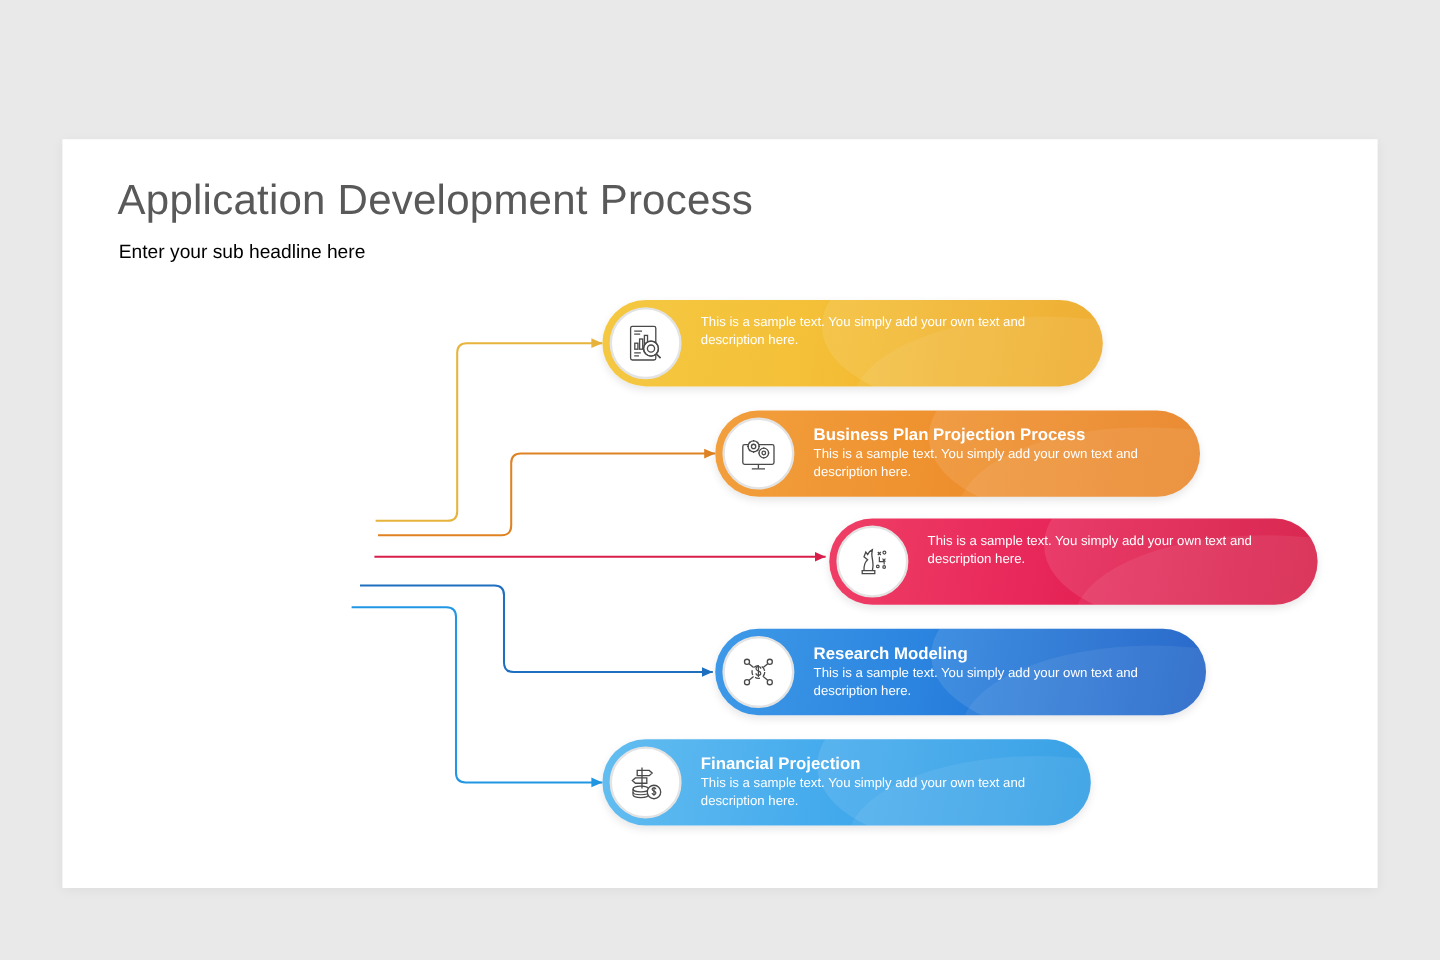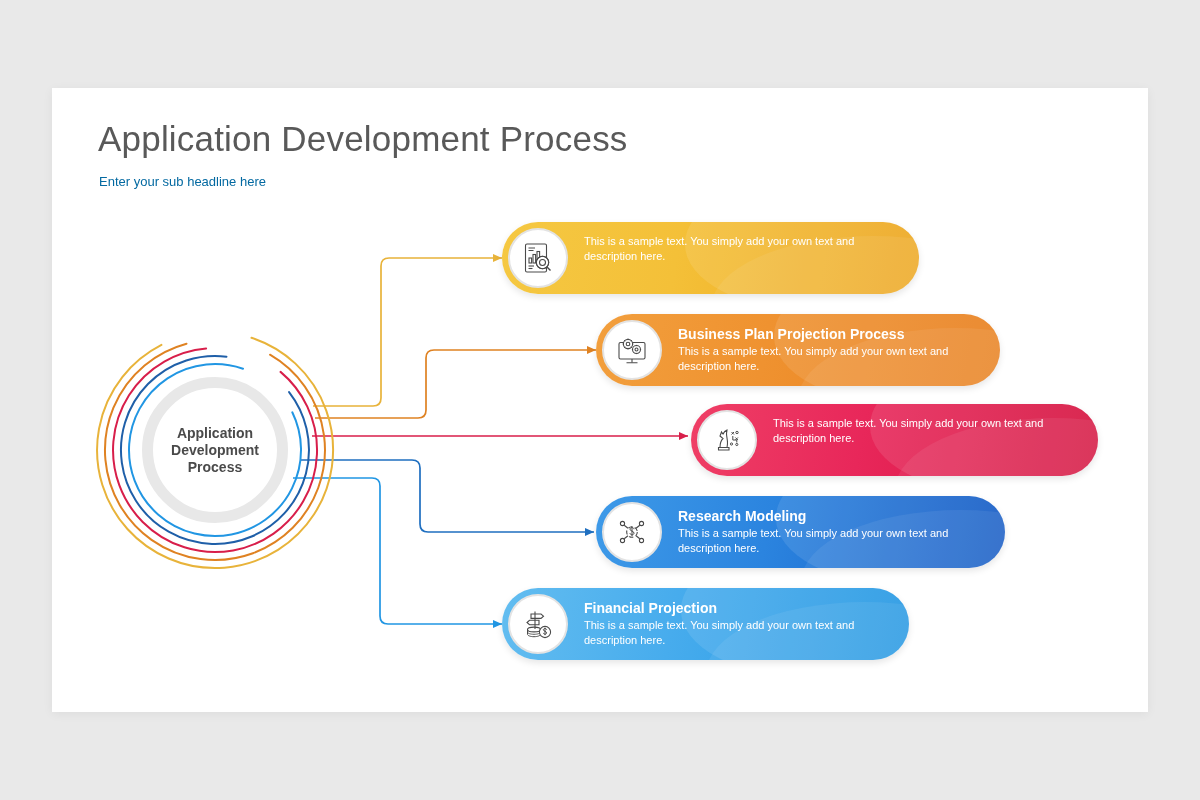--- a/index.html
+++ b/index.html
@@ -2,35 +2,35 @@
 <html><head>
 <meta charset="utf-8">
 <style>
   html,body{margin:0;padding:0;}
   body{
     width:1200px;height:800px;overflow:hidden;
     background:#e9e9e9;
     font-family:"Liberation Sans", sans-serif;
     -webkit-font-smoothing:antialiased;
   }
-  #stage{position:relative;width:1200px;height:568px;}
+  #stage{position:relative;width:1200px;height:568px;margin-top:28px;}
 
   .slide{
     position:absolute;left:52px;top:88px;width:1096px;height:624px;
     background:#ffffff;
     box-shadow:0 2px 10px rgba(0,0,0,.055);
   }
 
   .title{
     position:absolute;left:98px;top:119px;
     font-size:35px;color:#595959;letter-spacing:.2px;white-space:nowrap;
   }
   .subtitle{
     position:absolute;left:99px;top:174px;
-    font-size:13px;color:#0369a1;white-space:nowrap;
+    font-size:16px;color:#000000;white-space:nowrap;
   }
 
   
   .hub{position:absolute;left:95px;top:330px;width:240px;height:240px;}
   .hub svg{position:absolute;left:0;top:0;}
   .hub-inner{
     position:absolute;left:47px;top:47px;width:146px;height:146px;border-radius:50%;
     background:#ffffff;border:11px solid #e8e8e8;box-sizing:border-box;
   }
   .hub-label{
@@ -101,35 +101,20 @@
     </defs>
     <g fill="none" stroke-width="1.7" stroke-linejoin="round" stroke-linecap="butt">
       <path d="M313,406 L373,406 Q381,406 381,398 L381,266 Q381,258 389,258 L502,258" stroke="#e8b33a" marker-end="url(#ah-y)"></path>
       <path d="M315,418 L418,418 Q426,418 426,410 L426,358 Q426,350 434,350 L596,350" stroke="#df8222" marker-end="url(#ah-o)"></path>
       <path d="M312,436 L688,436" stroke="#d81e4a" marker-end="url(#ah-r)"></path>
       <path d="M300,460 L412,460 Q420,460 420,468 L420,524 Q420,532 428,532 L594,532" stroke="#1f6fc0" marker-end="url(#ah-b)"></path>
       <path d="M293,478 L372,478 Q380,478 380,486 L380,616 Q380,624 388,624 L502,624" stroke="#2196e3" marker-end="url(#ah-lb)"></path>
     </g>
   </svg>
 
-  <div class="hub">
-    <svg width="240" height="240" viewBox="0 0 240 240">
-      <g fill="none" stroke-width="2" stroke-linecap="round">
-        <path d="M120,120 m0,-118 a118,118 0 1,1 -83.4,34.6" stroke="#e8b33a" transform="rotate(18 120 120)"></path>
-        <path d="M120,120 m0,-110 a110,110 0 1,1 -77.8,32.2" stroke="#df8222" transform="rotate(30 120 120)"></path>
-        <path d="M120,120 m0,-102 a102,102 0 1,1 -72.1,29.9" stroke="#d81e4a" transform="rotate(40 120 120)"></path>
-        <path d="M120,120 m0,-94 a94,94 0 1,1 -66.5,27.5" stroke="#1f5fa8" transform="rotate(52 120 120)"></path>
-        <path d="M120,120 m0,-86 a86,86 0 1,1 -60.8,25.2" stroke="#2196e3" transform="rotate(64 120 120)"></path>
-      </g>
-    </svg>
-    <div class="hub-inner"></div>
-    <div class="hub-label">Application
-Development
-Process</div>
-  </div>
 
   <div class="bar" style="left:502px;top:222px;width:417px;background:linear-gradient(100deg,#f5c842 0%,#f4c038 42%,#eda51c 100%);">
     <div class="sheen"></div>
     <div class="sheen2"></div>
     <div class="ic">
       <svg width="34" height="34" viewBox="0 0 34 34" fill="none" stroke="#4a4a4a" stroke-width="1.1">
         <rect x="4.5" y="3" width="21" height="28" rx="1.5"></rect>
         <line x1="7.5" y1="7" x2="14" y2="7"></line>
           <line x1="7.5" y1="9.5" x2="12.5" y2="9.5"></line>
         <line x1="7.5" y1="25" x2="13" y2="25"></line>

